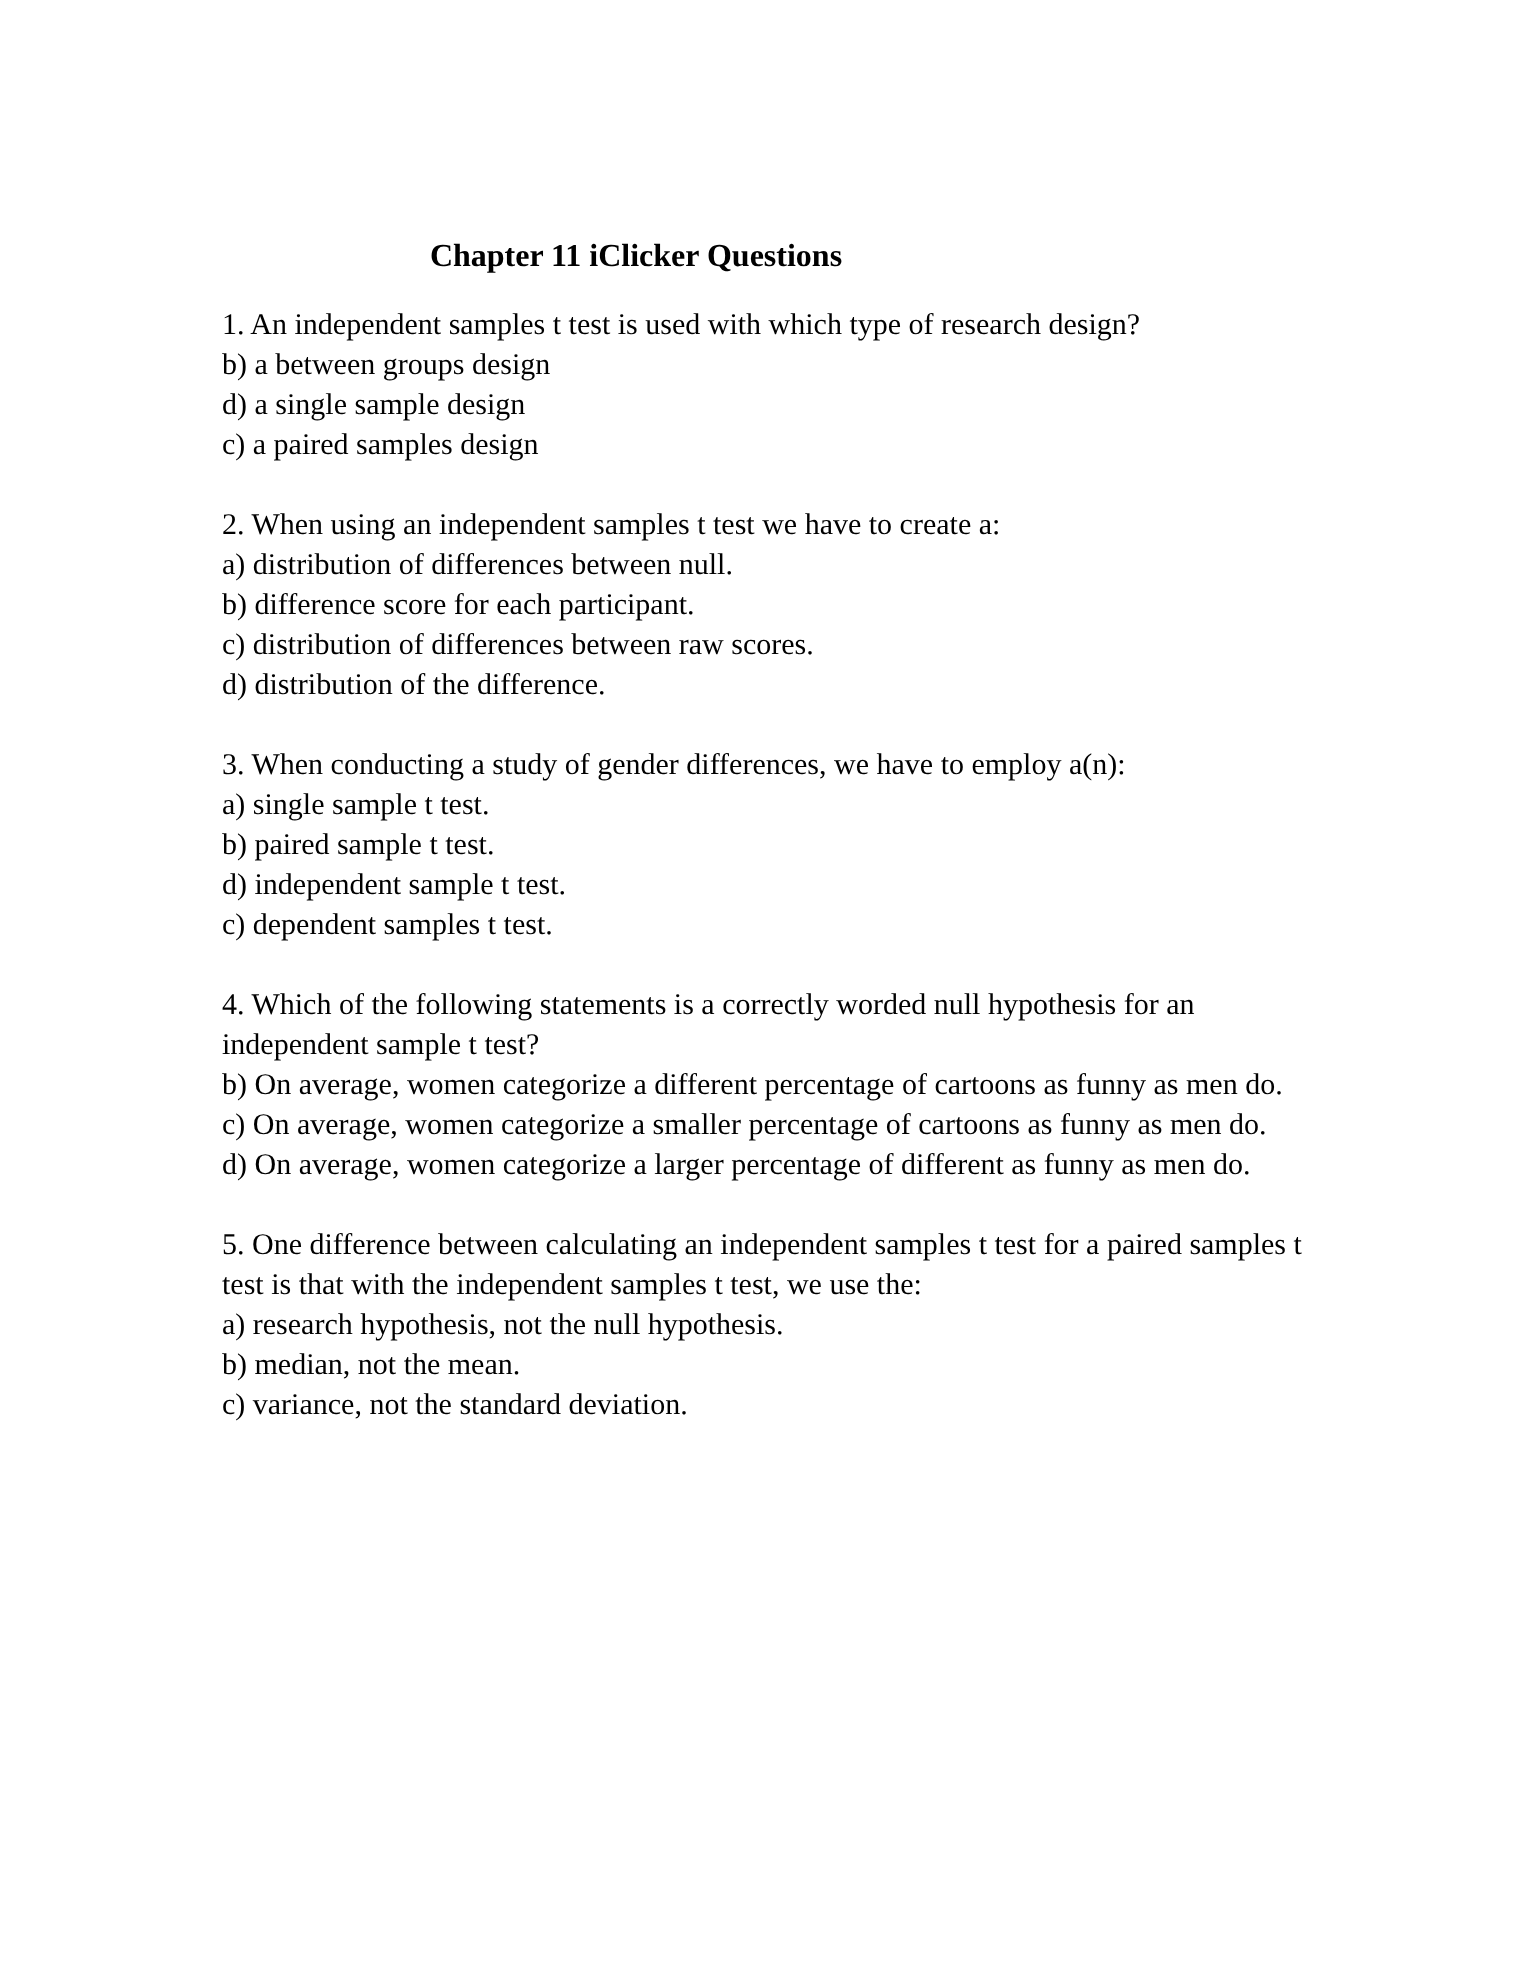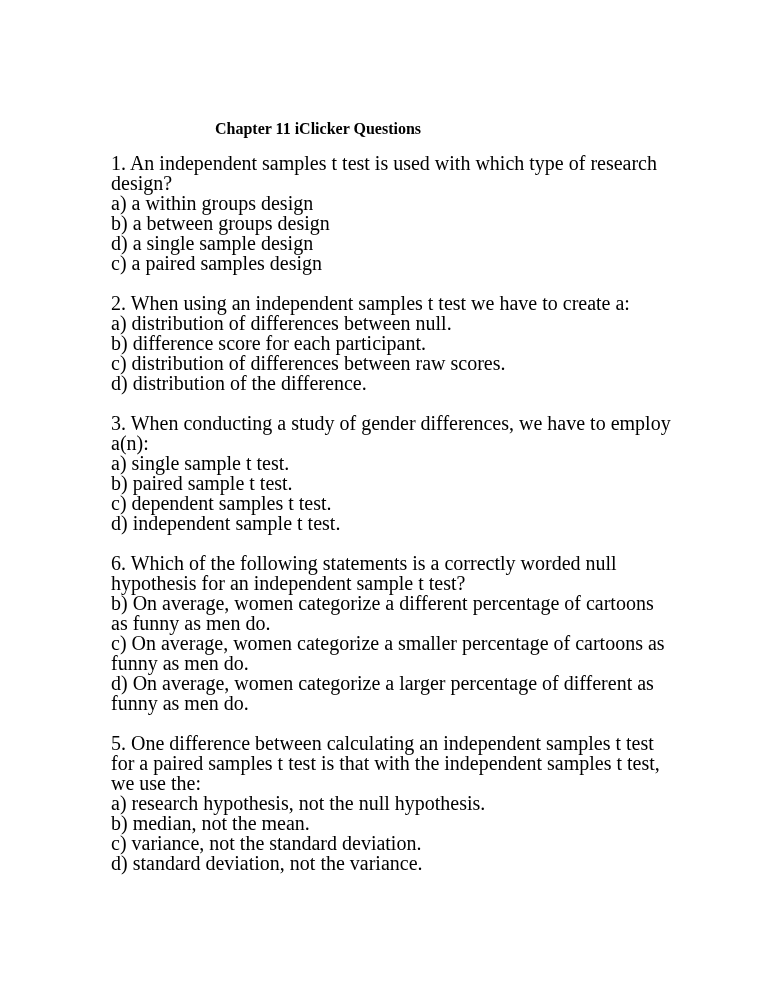--- a/index.html
+++ b/index.html
@@ -31,21 +31,21 @@
       text-align: center;
       font-weight: bold;
       font-size: 16px;
       line-height: 20px;
     }
     .content {
       position: absolute;
       left: 111px;
       top: 153px;
       width: 560px;
-      font-size: 20px;
+      font-size: 15px;
       line-height: 20px;
     }
     .question {
       margin: 0 0 20px 0;
     }
     .line {
       display: block;
       white-space: normal;
     }
     .bold {
@@ -55,51 +55,49 @@
 </head>
 <body>
 
 <div class="page">
   <div class="title">Chapter 11 iClicker Questions</div>
 
   <div class="content">
 
     <div class="question">
       <span class="line">1. An independent samples t test is used with which type of research design?</span>
-      <span class="line">a) a within groups design</span>
       <span class="line bold">b) a between groups design</span>
       <span class="line">d) a single sample design</span>
       <span class="line">c) a paired samples design</span>
     </div>
 
     <div class="question">
       <span class="line">2. When using an independent samples t test we have to create a:</span>
       <span class="line bold">a) distribution of differences between null.</span>
       <span class="line">b) difference score for each participant.</span>
       <span class="line">c) distribution of differences between raw scores.</span>
       <span class="line">d) distribution of the difference.</span>
     </div>
 
     <div class="question">
       <span class="line">3. When conducting a study of gender differences, we have to employ a(n):</span>
       <span class="line">a) single sample t test.</span>
       <span class="line">b) paired sample t test.</span>
+      <span class="line bold">d) independent sample t test.</span>
       <span class="line">c) dependent samples t test.</span>
-      <span class="line bold">d) independent sample t test.</span>
     </div>
 
     <div class="question">
-      <span class="line">6. Which of the following statements is a correctly worded null hypothesis for an independent sample t test?</span>
+      <span class="line">4. Which of the following statements is a correctly worded null hypothesis for an independent sample t test?</span>
       <span class="line">b) On average, women categorize a different percentage of cartoons as funny as men do.</span>
       <span class="line">c) On average, women categorize a smaller percentage of cartoons as funny as men do.</span>
       <span class="line">d) On average, women categorize a larger percentage of different as funny as men do.</span>
     </div>
 
     <div class="question">
       <span class="line">5. One difference between calculating an independent samples t test for a paired samples t test is that with the independent samples t test, we use the:</span>
       <span class="line">a) research hypothesis, not the null hypothesis.</span>
       <span class="line">b) median, not the mean.</span>
       <span class="line bold">c) variance, not the standard deviation.</span>
-      <span class="line">d) standard deviation, not the variance.</span>
     </div>
 
   </div>
 </div>
 
 </body></html>

